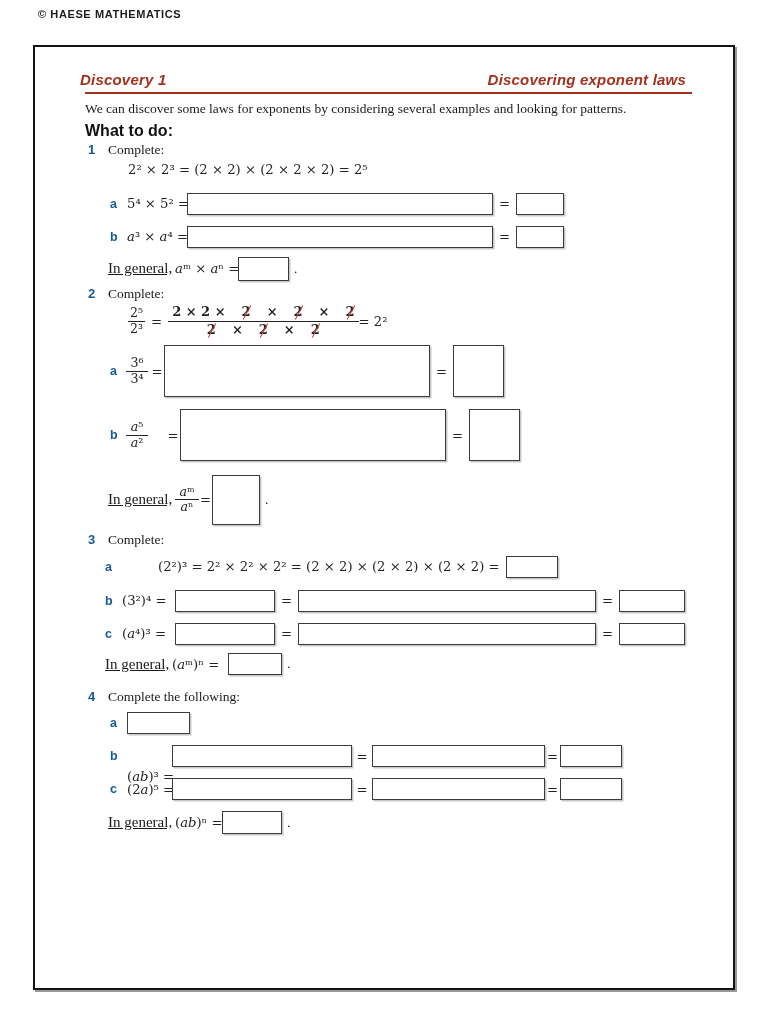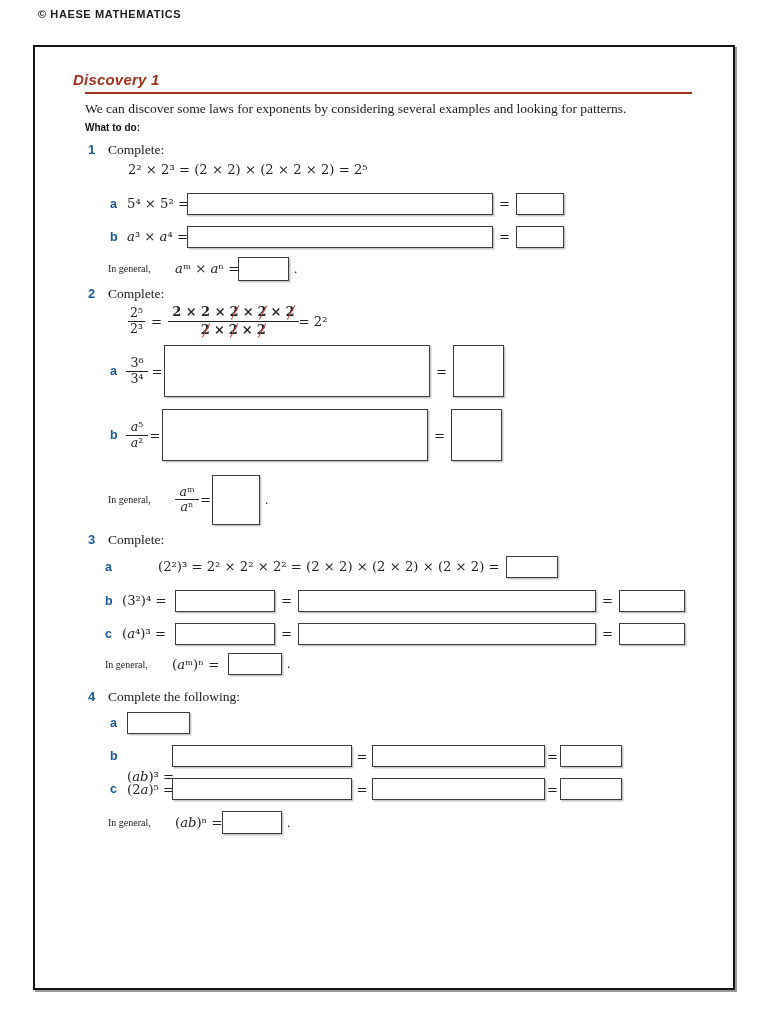--- a/index.html
+++ b/index.html
@@ -12,63 +12,64 @@
   .copyright{
     font-family:"Liberation Sans","DejaVu Sans",sans-serif;
     font-weight:bold;font-size:11px;letter-spacing:.6px;color:#1c1c1c;
   }
   .frame{
     left:33px;top:45px;width:698px;height:941px;
     border:2px solid #141414;box-shadow:2px 2px 0 rgba(0,0,0,.4);
     background:transparent;
   }
   .titlebar{
-    left:73px;top:71px;width:606px;display:flex;justify-content:space-between;align-items:baseline;
+    left:80px;top:71px;width:606px;display:flex;justify-content:space-between;align-items:baseline;
   }
   .dtitle{
     font-family:"Liberation Sans","DejaVu Sans",sans-serif;
     font-style:italic;font-weight:bold;font-size:15px;color:#A2311E;letter-spacing:.2px;
   }
   .rule{left:85px;top:92px;width:607px;height:2px;background:#A2311E;}
   .body-text{font-size:13.5px;}
-  .wtd{font-family:"Liberation Sans","DejaVu Sans",sans-serif;font-weight:bold;font-size:10px;color:#111;}
+  .wtd{font-family:"Liberation Sans","DejaVu Sans",sans-serif;font-weight:bold;font-size:16px;color:#111;}
   .qnum{font-family:"Liberation Sans","DejaVu Sans",sans-serif;font-weight:bold;font-size:13px;color:#17599B;width:20px;display:inline-block;}
   .ql{font-family:"Liberation Sans","DejaVu Sans",sans-serif;font-weight:bold;font-size:12.5px;color:#17599B;display:inline-block;}
   .qhead{display:flex;align-items:baseline;}
   .row{position:absolute;display:flex;align-items:center;white-space:nowrap;}
   .math{font-family:"DejaVu Serif","DejaVu Sans",serif;font-size:13.2px;color:#222;}
   .lhs{display:inline-block;}
   .abox{
     display:inline-block;background:#fff;border:1.5px solid #3c3c3c;
     box-shadow:1.5px 1.5px 0 rgba(0,0,0,.22);flex:none;
   }
   .eq{font-family:"DejaVu Serif",serif;font-size:13.2px;padding:0 6px;color:#222;display:inline-block;text-align:center;}
   .period{margin-left:5px;font-size:13.5px;}
-  .genlabel{font-size:10px;display:inline-block;}
+  .genlabel{font-size:15px;display:inline-block;text-decoration:underline;}
   .frac{display:inline-block;text-align:center;line-height:1.12;font-size:12.6px;vertical-align:middle;}
   .frac .fnum{display:block;padding:0 2px;}
   .frac .fden{display:block;border-top:1.3px solid #222;padding:0 2px;}
   .bigfrac{font-weight:bold;font-size:13px;}
-  .bigfrac .fnum,.bigfrac .fden{display:flex;justify-content:center;align-items:center;gap:4px;padding:1px 4px;}
+  .bigfrac .fnum,.bigfrac .fden{display:flex;justify-content:center;align-items:center;gap:16px;padding:1px 4px;}
   .bigfrac .fden{border-top:1.4px solid #222;}
   .cancel{position:relative;display:inline-block;}
   .cancel::after{
     content:"";position:absolute;left:-3px;top:50%;width:calc(100% + 7px);
     border-top:1.6px solid #C43C2C;transform:rotate(-62deg);
   }
 </style>
 </head>
 <body>
 
 <div class="abs copyright" style="left:38px;top:8px;">© HAESE MATHEMATICS</div>
 
 <div class="abs frame"></div>
 
 <div class="abs titlebar">
   <span class="dtitle">Discovery 1</span>
+  <span class="dtitle">Discovering exponent laws</span>
 </div>
 <div class="abs rule"></div>
 
 <div class="abs body-text" style="left:85px;top:101px;">We can discover some laws for exponents by considering several examples and looking for patterns.</div>
 <div class="abs wtd" style="left:85px;top:122px;">What to do:</div>
 
 <div class="abs qhead" style="left:88px;top:142px;">
   <span class="qnum">1</span>
   <span class="body-text">Complete:</span>
 </div>
@@ -132,21 +133,21 @@
     <span class="fnum">3⁶</span>
     <span class="fden">3⁴</span>
   </span>
   <span class="eq" style="width:14px;padding:0;">=</span>
   <span class="abox" style="width:264px;height:50px;"></span>
   <span class="eq">=</span>
   <span class="abox" style="width:49px;height:50px;"></span>
 </div>
 <div class="row" style="left:110px;top:407px;height:56px;">
   <span class="ql" style="width:16px;">b</span>
-  <span class="frac math" style="width:22px;margin-right:0;">
+  <span class="frac math" style="width:22px;margin-right:18px;">
     <span class="fnum"><i>a</i>⁵</span>
     <span class="fden"><i>a</i>²</span>
   </span>
   <span class="eq" style="width:14px;padding:0;">=</span>
   <span class="abox" style="width:264px;height:50px;"></span>
   <span class="eq">=</span>
   <span class="abox" style="width:49px;height:50px;"></span>
 </div>
 <div class="row" style="left:108px;top:472px;height:55px;">
   <span class="genlabel" style="width:67px;">In general,</span>

